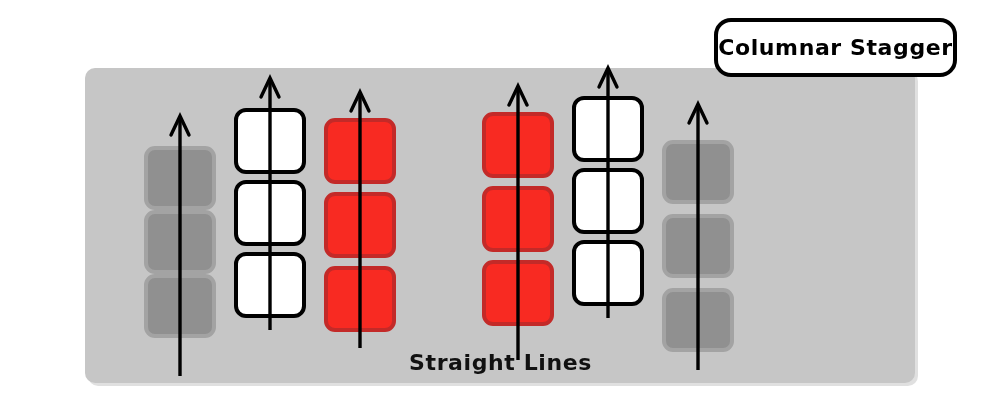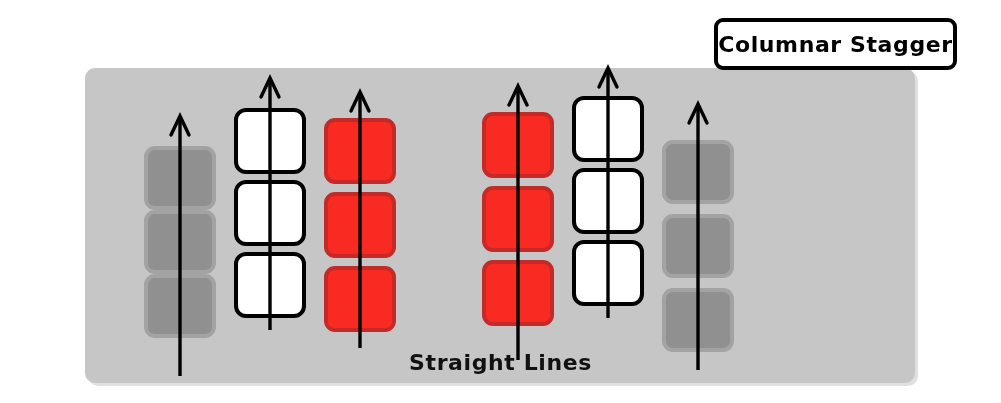--- a/index.html
+++ b/index.html
@@ -74,25 +74,25 @@
     overflow: visible;
     pointer-events: none;
   }
 
   
   .title-box {
     position: absolute;
     left: 714px;
     top: 18px;
     width: 243px;
-    height: 52px;
+    height: 59px;
     box-sizing: border-box;
     background: #ffffff;
     border: 4px solid #000000;
-    border-radius: 9px;
+    border-radius: 17px;
     display: flex;
     align-items: center;
     justify-content: center;
   }
   .title-text {
     font-family: "DejaVu Sans", sans-serif;
     font-size: 22px;
     font-weight: bold;
     letter-spacing: 0.6px;
     color: #000000;

